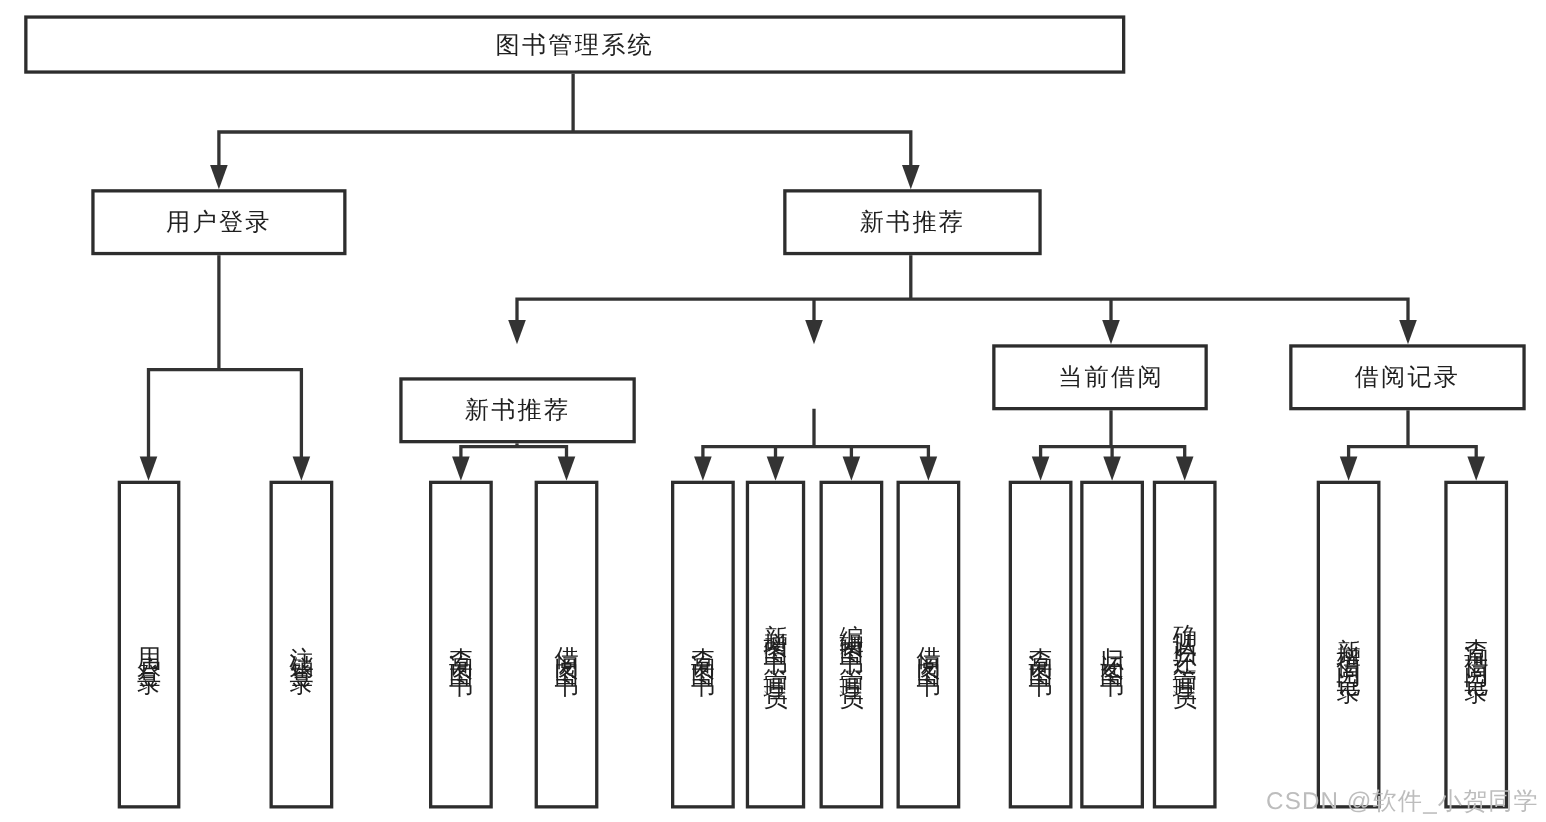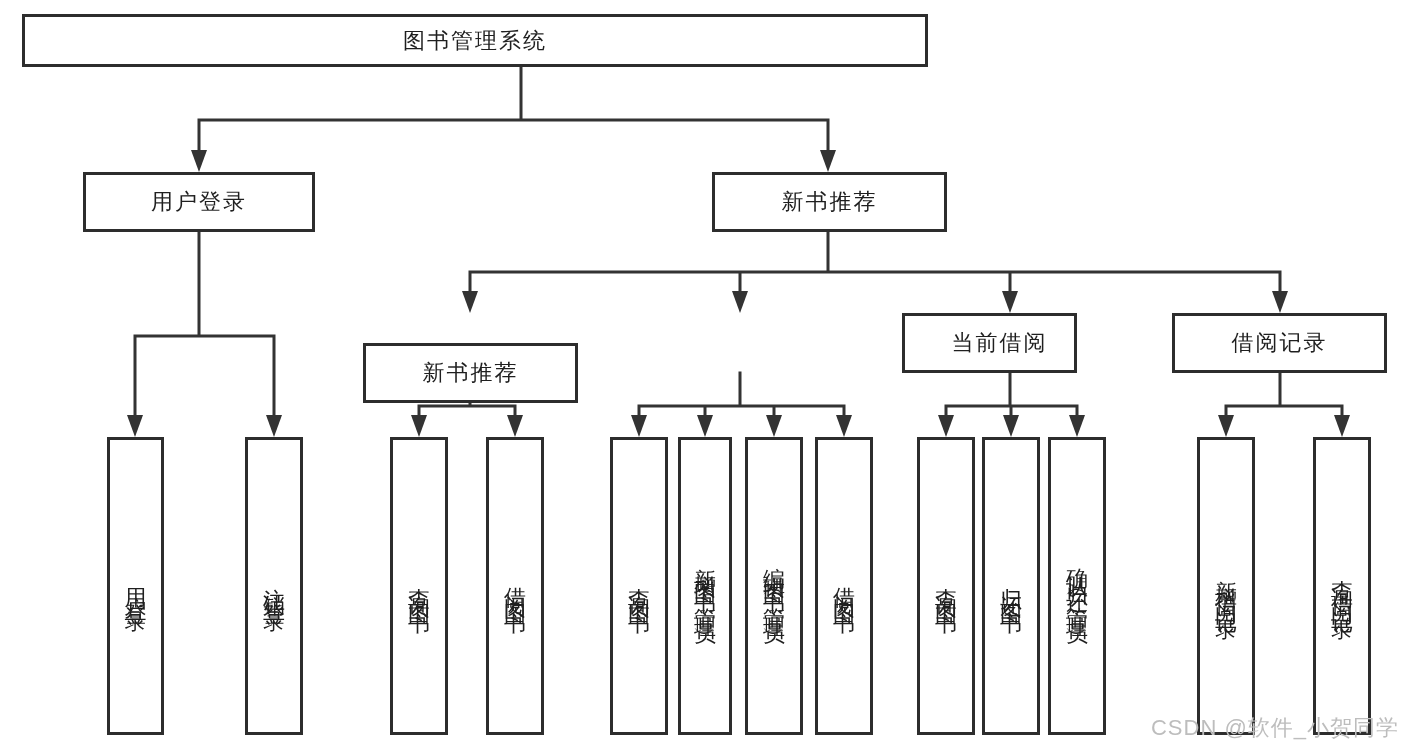--- a/index.html
+++ b/index.html
@@ -86,35 +86,35 @@
       <polygon points="766,415 782,415 774,437"></polygon>
       <polygon points="836,415 852,415 844,437"></polygon>
       <polygon points="938,415 954,415 946,437"></polygon>
       <polygon points="1003,415 1019,415 1011,437"></polygon>
       <polygon points="1069,415 1085,415 1077,437"></polygon>
       <polygon points="1218,415 1234,415 1226,437"></polygon>
       <polygon points="1334,415 1350,415 1342,437"></polygon>
     </g>
   </svg>
 
-  <div class="box hbox" style="left:22px; top:14px; width:906px; height:53px;">
+  <div class="box hbox" style="left:22px; top:14px; width:1001px; height:53px;">
     <span>图书管理系统</span>
   </div>
 
   <div class="box hbox" style="left:83px; top:172px; width:232px; height:60px;">
     <span>用户登录</span>
   </div>
   <div class="box hbox" style="left:712px; top:172px; width:235px; height:60px;">
     <span>新书推荐</span>
   </div>
 
   <div class="box hbox" style="left:363px; top:313px; width:215px; height:60px;margin-top:30px;">
     <span>新书推荐</span>
   </div>
-  <div class="box hbox" style="left:902px; top:313px; width:175px; height:60px;padding-left:20px;">
+  <div class="box hbox" style="left:902px; top:313px; width:196px; height:60px;padding-left:20px;">
     <span>当前借阅</span>
   </div>
   <div class="box hbox" style="left:1172px; top:313px; width:215px; height:60px;">
     <span>借阅记录</span>
   </div>
 
   <div class="box vbox" style="left:107px; top:437px; width:57px; height:298px;">
     <span>用户登录</span>
   </div>
   <div class="box vbox" style="left:245px; top:437px; width:58px; height:298px;">

